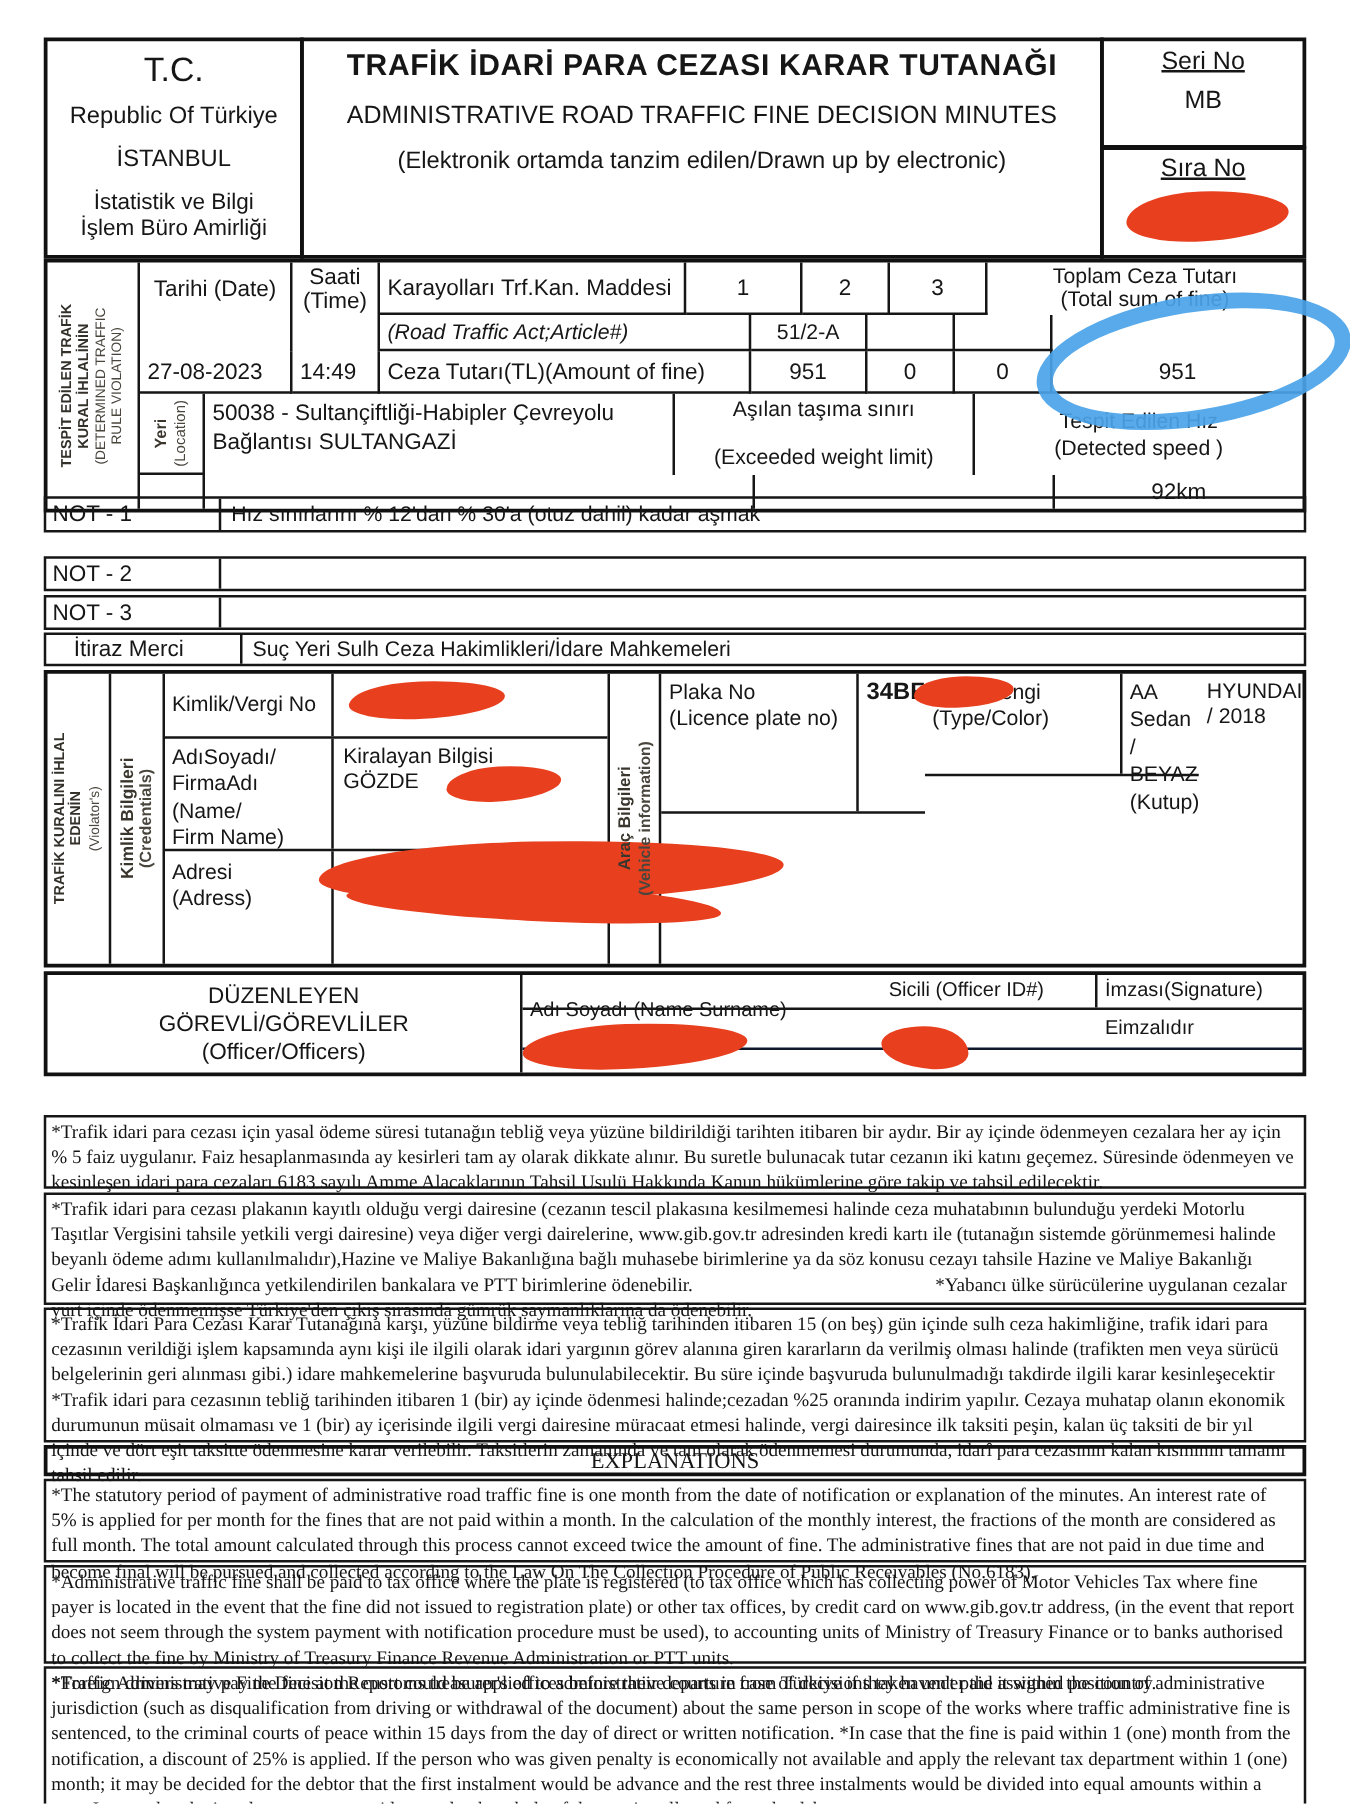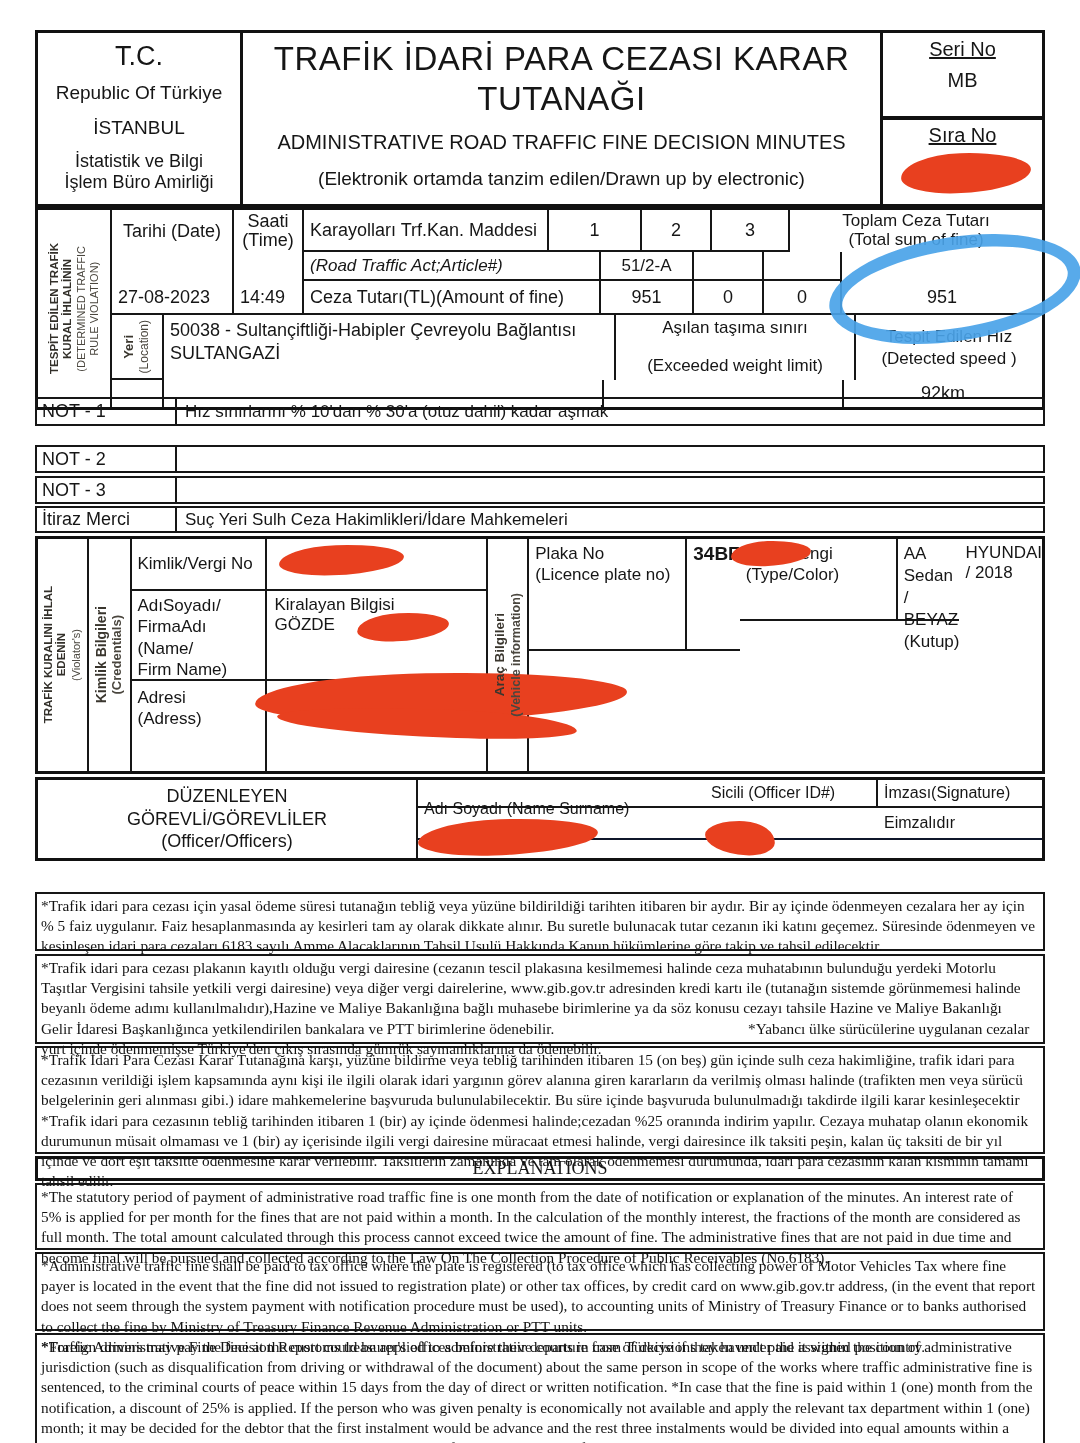--- a/index.html
+++ b/index.html
@@ -36,21 +36,21 @@
       <div style="font-size:27px;">T.C.</div>
       <div style="font-size:19px;margin-top:10px;">Republic Of Türkiye</div>
       <div style="font-size:19px;margin-top:13px;">İSTANBUL</div>
       <div class="pre" style="font-size:18px;margin-top:12px;line-height:1.15;">İstatistik ve Bilgi
 İşlem Büro Amirliği</div>
     </div>
   </div>
 
   <div class="abs b3" style="left:240px;top:30px;width:643px;height:177px;">
     <div style="text-align:center;padding:6px 20px 0 20px;">
-      <div style="font-size:33px;letter-spacing:.5px;line-height:1.2;">TRAFİK İDARİ PARA CEZASI KARAR TUTANAĞI</div>
+      <div style="font-size:24px;letter-spacing:.5px;line-height:1.2;font-weight:bold;">TRAFİK İDARİ PARA CEZASI KARAR TUTANAĞI</div>
       <div style="font-size:20px;margin-top:13px;">ADMINISTRATIVE ROAD TRAFFIC FINE DECISION MINUTES</div>
       <div style="font-size:19px;margin-top:14px;">(Elektronik ortamda tanzim edilen/Drawn up by electronic)</div>
     </div>
   </div>
 
   <div class="abs b3" style="left:880px;top:30px;width:165px;height:89px;">
     <div style="text-align:center;padding-top:5px;">
       <div style="font-size:20px;text-decoration:underline;">Seri No</div>
       <div style="font-size:20px;margin-top:8px;">MB</div>
     </div>
@@ -103,51 +103,51 @@
         <div class="cell cc" style="width:70px;font-size:18px;">0</div>
         <div class="cell cc" style="width:78px;font-size:18px;">0</div>
         <div class="cell cc" style="flex:1;font-size:18px;">951</div>
       </div>
 
       <div class="row" style="height:65px;">
         <div class="cell cc vwrap" style="width:52px;padding:0;">
           <span class="vtext bold" style="font-size:13px;color:#3a362e;">Yeri</span>
           <span class="vtext" style="font-size:12px;color:#4a463e;">(Location)</span>
         </div>
-        <div class="cell" style="width:452px;font-size:18px;align-items:flex-start;padding-top:4px;line-height:1.25;border-bottom:none;">50038 - Sultançiftliği-Habipler Çevreyolu Bağlantısı SULTANGAZİ</div>
+        <div class="cell" style="width:376px;font-size:18px;align-items:flex-start;padding-top:4px;line-height:1.25;border-bottom:none;">50038 - Sultançiftliği-Habipler Çevreyolu Bağlantısı SULTANGAZİ</div>
         <div class="cell cc pre" style="width:240px;font-size:17px;line-height:1.1;border-bottom:none;">Aşılan taşıma sınırı
 
 (Exceeded weight limit)</div>
         <div class="cell cc pre noB" style="flex:1;font-size:17px;line-height:1.25;">Tespit Edilen Hız
 (Detected speed )</div>
       </div>
 
       <div class="row" style="height:33px;flex:1;">
         <div class="cell" style="width:52px;border-bottom:none;"></div>
         <div class="cell" style="width:440px;border-bottom:none;"></div>
         <div class="cell" style="width:240px;border-bottom:none;"></div>
         <div class="cell cc noB" style="flex:1;font-size:18px;">92km</div>
       </div>
     </div>
   </div>
 
   <div class="abs b2" style="left:35px;top:397px;width:1010px;height:29px;display:flex;">
     <div style="width:133px;border-right:2px solid #161616;font-size:18px;display:flex;align-items:center;padding-left:5px;">NOT - 1</div>
-    <div style="flex:1;font-size:17px;display:flex;align-items:center;padding-left:8px;">Hız sınırlarını % 10'dan % 30'a (otuz dahil)  kadar aşmak</div>
+    <div style="flex:1;font-size:17px;display:flex;align-items:center;padding-left:8px;">Hız sınırlarını % 12'dan % 30'a (otuz dahil)  kadar aşmak</div>
   </div>
   <div class="abs b2" style="left:35px;top:445px;width:1010px;height:28px;display:flex;">
     <div style="width:133px;border-right:2px solid #161616;font-size:18px;display:flex;align-items:center;padding-left:5px;">NOT - 2</div>
     <div style="flex:1;"></div>
   </div>
   <div class="abs b2" style="left:35px;top:476px;width:1010px;height:28px;display:flex;">
     <div style="width:133px;border-right:2px solid #161616;font-size:18px;display:flex;align-items:center;padding-left:5px;">NOT - 3</div>
     <div style="flex:1;"></div>
   </div>
   <div class="abs b2" style="left:35px;top:506px;width:1010px;height:27px;display:flex;">
-    <div style="width:133px;border-right:2px solid #161616;font-size:18px;display:flex;align-items:center;padding-left:5px;">İtiraz Merci</div>
+    <div style="width:133px;border-right:2px solid #161616;font-size:18px;display:flex;align-items:center;padding-left:22px;">İtiraz Merci</div>
     <div style="flex:1;font-size:17px;display:flex;align-items:center;padding-left:8px;">Suç Yeri Sulh Ceza Hakimlikleri/İdare Mahkemeleri</div>
   </div>
 
   <div class="abs b3" style="left:35px;top:536px;width:1010px;height:238px;display:flex;">
     <div class="vwrap" style="width:68px;border-right:2px solid #161616;">
       <span class="vtext bold" style="font-size:11.5px;color:#33302a;">TRAFİK KURALINI İHLAL
 EDENİN</span>
       <span class="vtext" style="font-size:11px;color:#4a463e;">(Violator's)</span>
     </div>
     <div class="vwrap" style="width:57px;border-right:2px solid #161616;">

